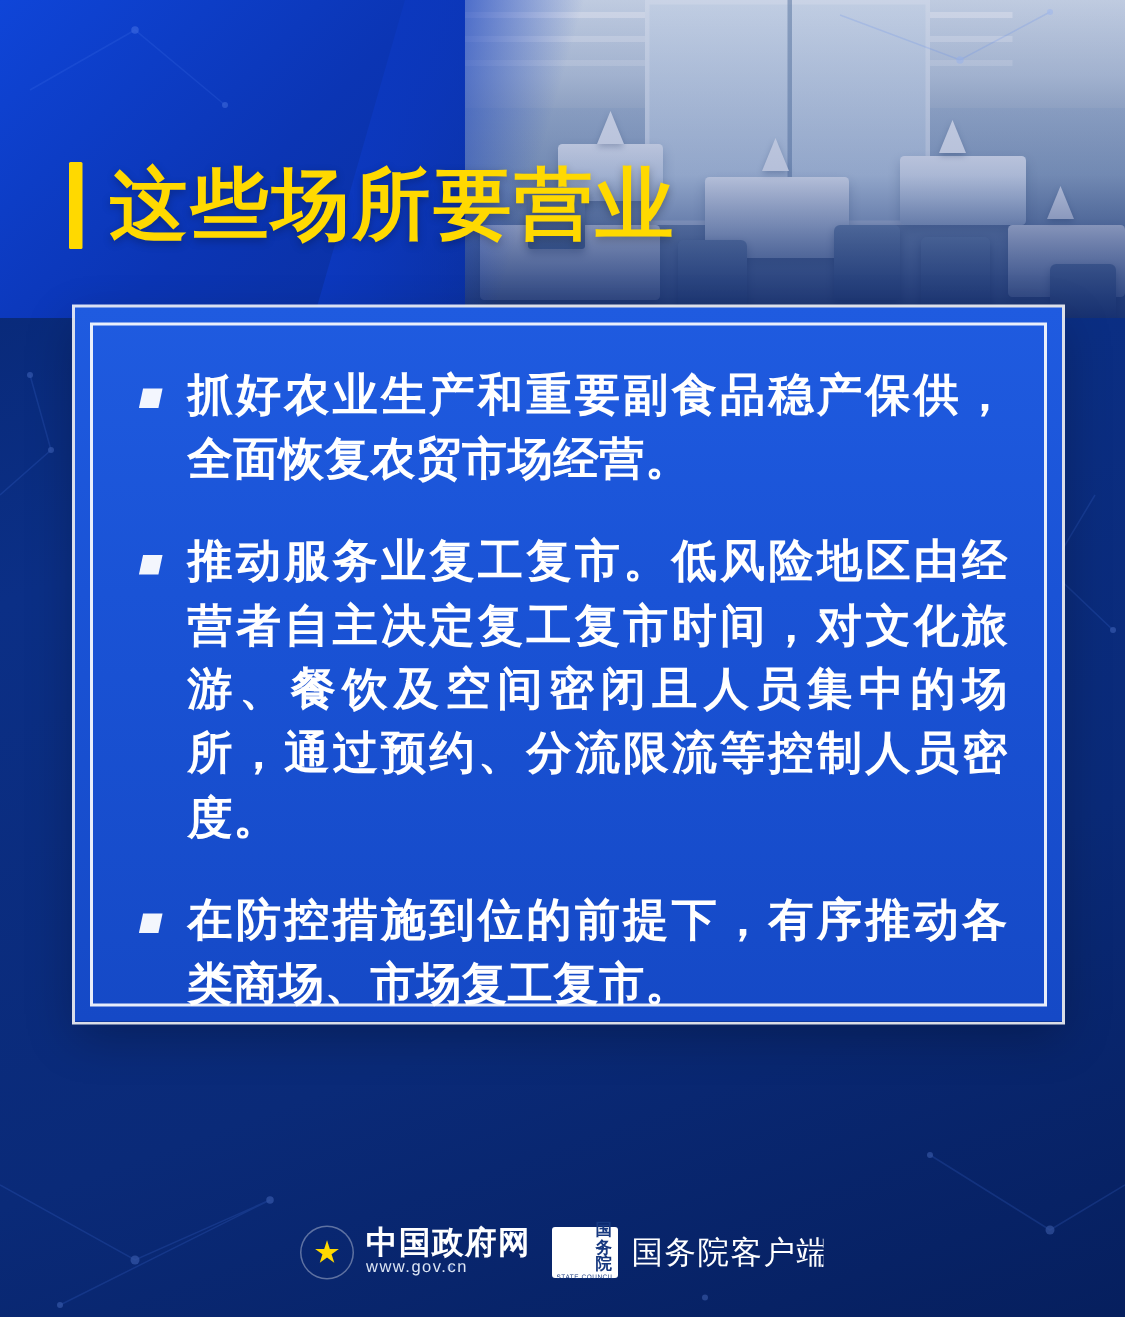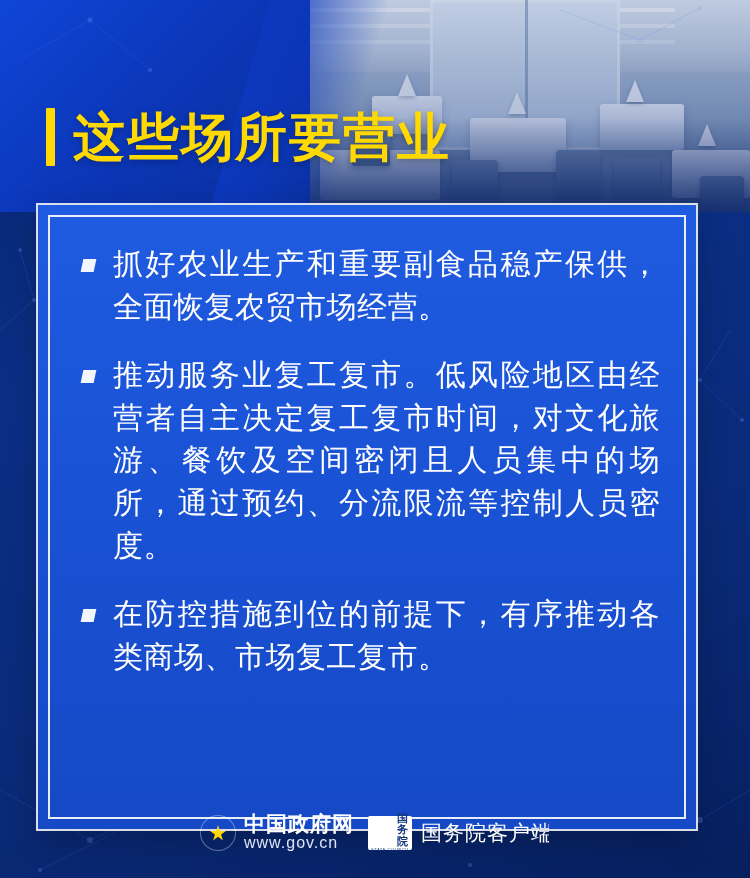--- a/index.html
+++ b/index.html
@@ -138,26 +138,27 @@
     font-weight: bold;
     color: #ffd900;
     letter-spacing: 2px;
     text-shadow: 0 2px 6px rgba(0,0,0,.25);
     white-space: nowrap;
   }
 
   
   .card {
     position: absolute;
-    left: 38px;
+    left: 50px;
     top: 205px;
     width: 658px;
-    height: 624px;
+    height: 476px;
     background: linear-gradient(180deg, #1f5be0 0%, #1a53d6 40%, #1549c6 100%);
     box-shadow: 0 0 0 2px rgba(255,255,255,.85), 0 10px 30px rgba(0,0,0,.25);
+    font-weight: bold;
   }
   .card-inner {
     position: absolute;
     inset: 10px;
     border: 2px solid rgba(255,255,255,.9);
     box-sizing: border-box;
   }
   .list {
     position: absolute;
     left: 44px;
@@ -229,21 +230,21 @@
     flex-direction: column;
     line-height: 1.05;
   }
   .brand-name {
     font-size: 21px;
     font-weight: bold;
     color: #ffffff;
     letter-spacing: 1px;
   }
   .brand-url {
-    font-size: 16px;
+    font-size: 11px;
     color: #dde6f5;
     letter-spacing: 1px;
   }
   .gov-badge {
     width: 44px;
     height: 34px;
     background: #ffffff;
     border-radius: 2px;
     display: flex;
     flex-direction: column;

